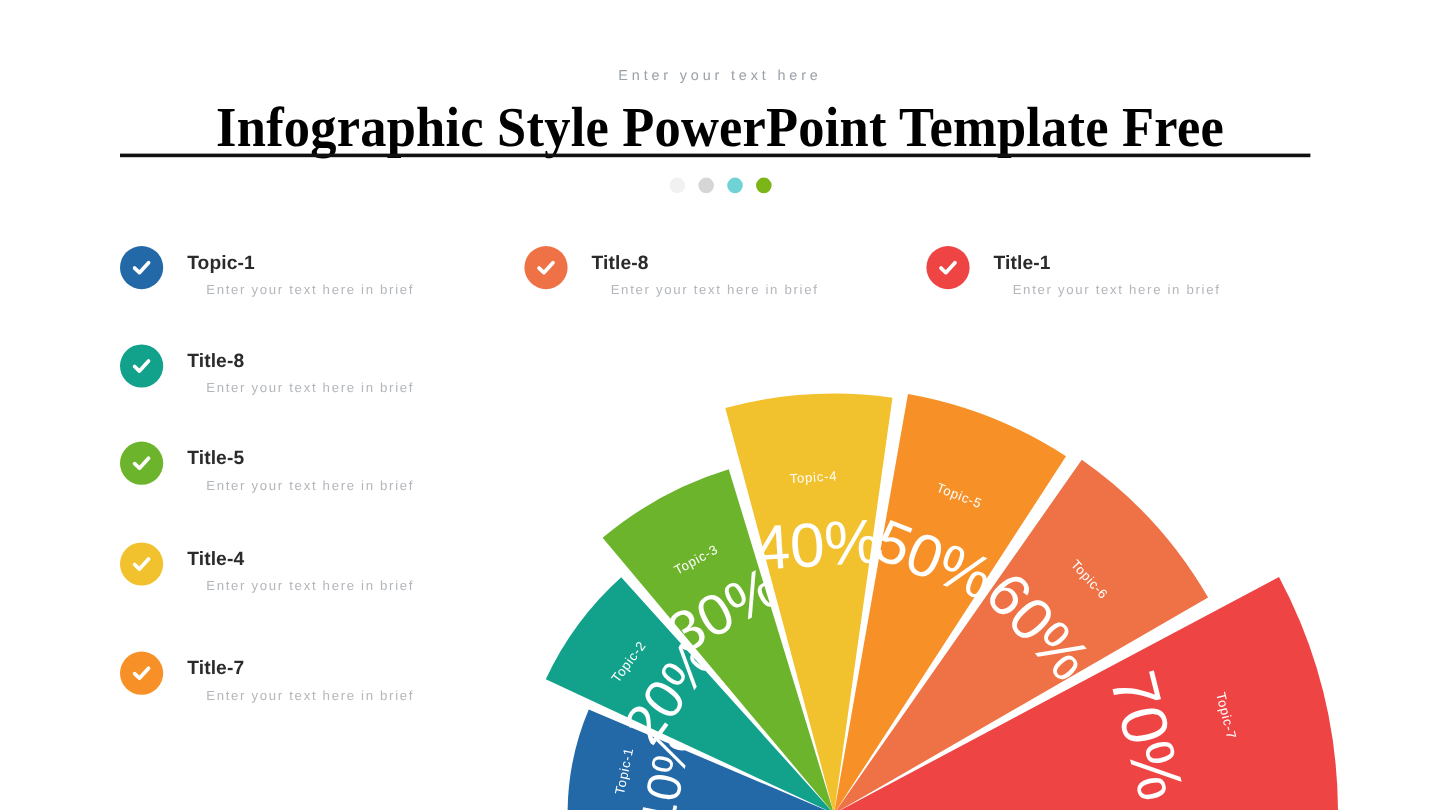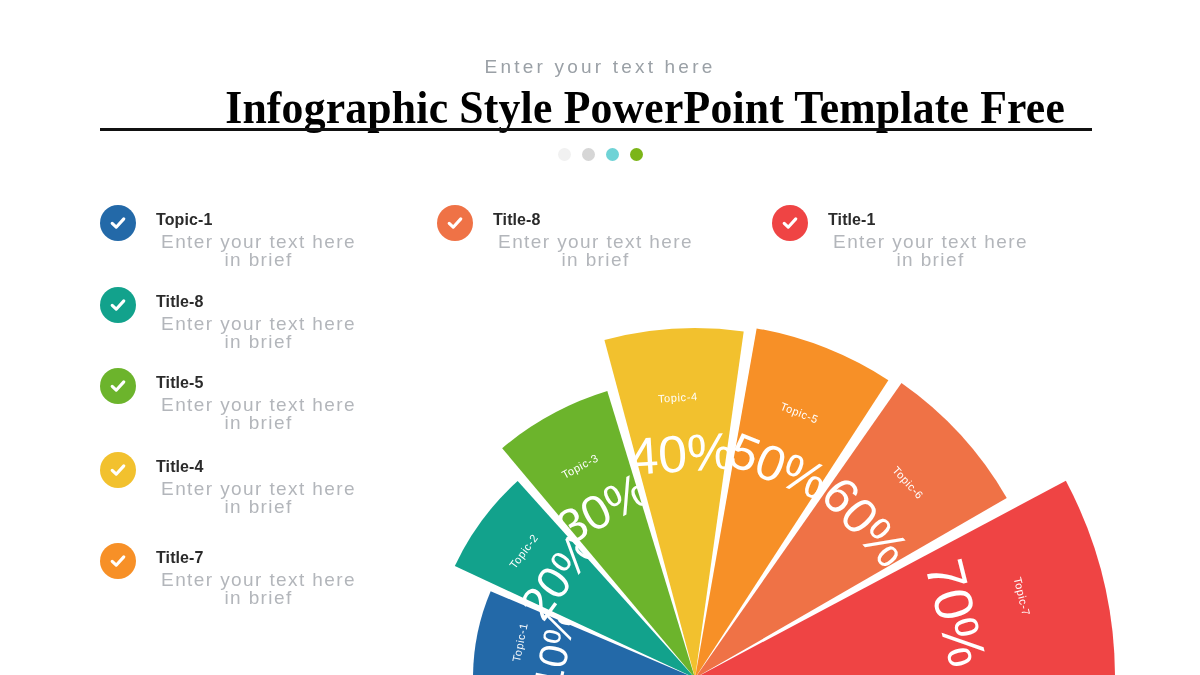--- a/index.html
+++ b/index.html
@@ -23,32 +23,32 @@
     overflow: hidden;
   }
 
   
   .eyebrow {
     position: absolute;
     left: 0;
     right: 0;
     top: 56px;
     text-align: center;
-    font-size: 19px;
+    font-size: 12px;
     letter-spacing: 3.2px;
     color: #9aa0a6;
     font-weight: 400;
   }
 
   .title-wrap {
     position: absolute;
     left: 100px;
     top: 82px;
     width: 1000px;
-    text-align: right;
+    text-align: center;
   }
   .title {
     font-family: "Liberation Serif", serif;
     font-weight: 700;
     font-size: 47px;
     line-height: 50px;
     color: #000000;
     letter-spacing: 0.2px;
     white-space: nowrap;
     transform: scaleX(0.93);
@@ -104,21 +104,21 @@
     font-size: 16px;
     font-weight: 700;
     color: #2b2b2b;
     letter-spacing: 0.1px;
   }
   .legend-item .ldesc {
     position: absolute;
     left: 56px;
     top: 28px;
     width: 205px;
-    font-size: 19px;
+    font-size: 11px;
     line-height: 18px;
     color: #b3b6bb;
     letter-spacing: 1.4px;
     text-align: center;
   }
 
   
   .fan {
     position: absolute;
     left: 0;

